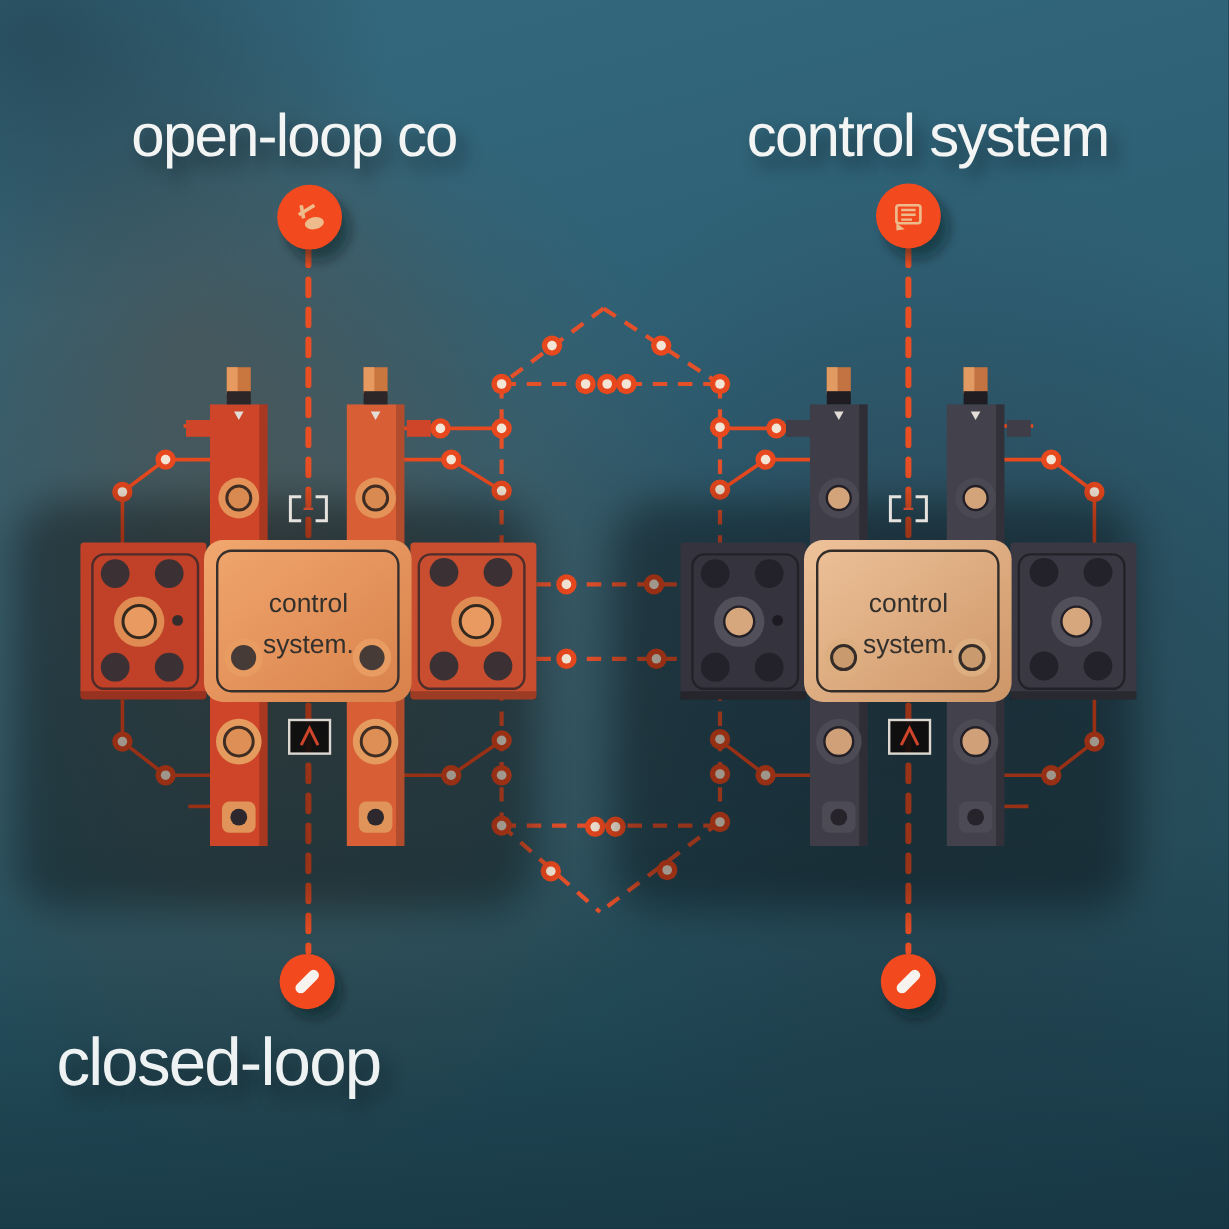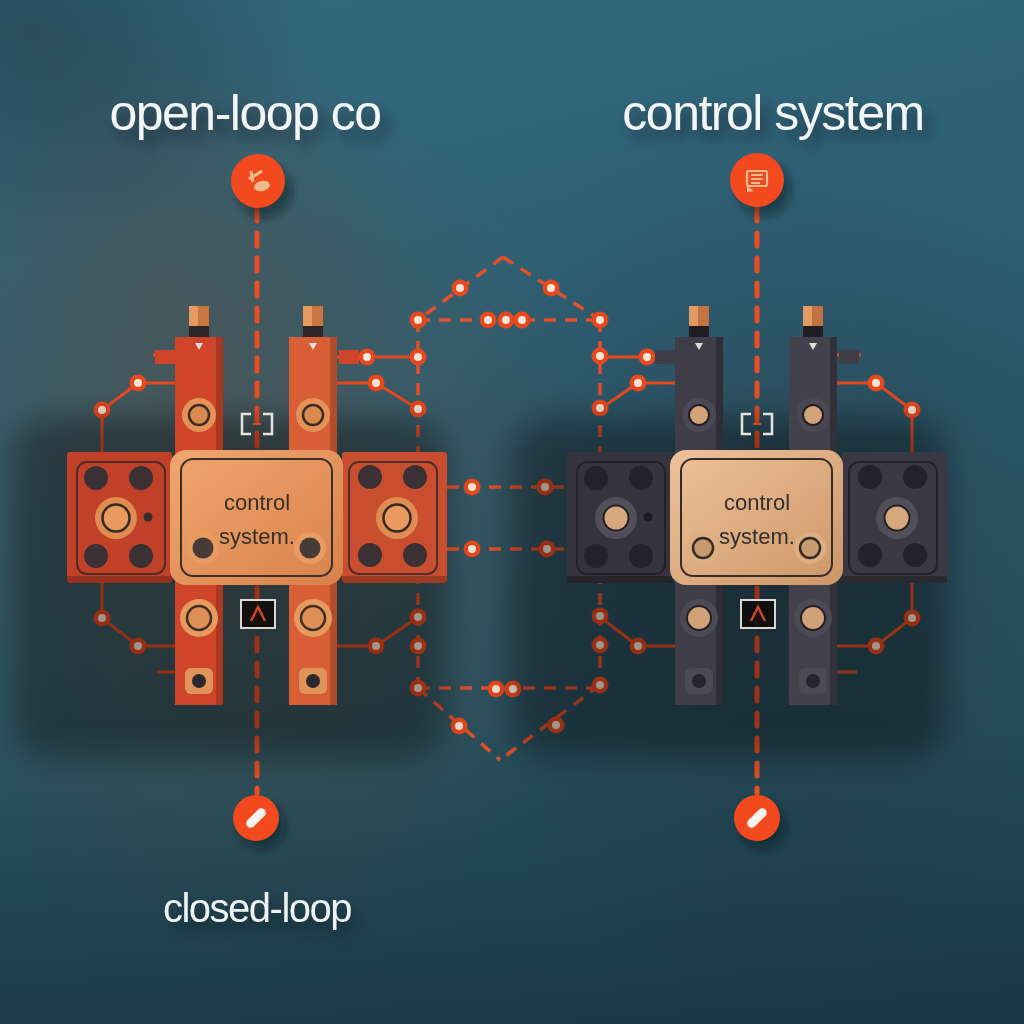--- a/index.html
+++ b/index.html
@@ -8,23 +8,23 @@
     background:linear-gradient(165deg,#34697e 0%,#2d5f73 38%,#25515f 72%,#1e4656 100%);}
   .wash{position:absolute;inset:0;pointer-events:none;}
   #wash-brown{background:radial-gradient(ellipse 540px 640px at 240px 520px,rgba(108,78,58,.42),rgba(108,78,58,0) 70%);}
   #wash-brown2{background:radial-gradient(ellipse 360px 420px at 160px 290px,rgba(92,72,60,.30),rgba(92,72,60,0) 70%);}
   #wash-gray{background:radial-gradient(ellipse 520px 600px at 770px 560px,rgba(44,42,54,.36),rgba(44,42,54,0) 72%);}
   #wash-corner{background:radial-gradient(ellipse 420px 330px at 30px 30px,rgba(22,34,42,.38),rgba(22,34,42,0) 70%);}
   #wash-bottom{background:linear-gradient(rgba(0,0,0,0) 68%,rgba(10,26,35,.35) 100%);}
   .title{position:absolute;width:460px;text-align:center;color:#f3f5f4;
     font-size:50px;font-weight:500;letter-spacing:-1.5px;
     text-shadow:7px 9px 12px rgba(15,22,28,.5);}
-  .label{position:absolute;width:420px;text-align:center;color:#eef2f2;
-    font-size:40px;font-weight:500;letter-spacing:-1.5px;
-    text-shadow:7px 9px 12px rgba(15,22,28,.5);margin-top:34px;}
+  .label{position:absolute;width:420px;text-align:left;color:#eef2f2;
+    font-size:56px;font-weight:500;letter-spacing:-1.5px;
+    text-shadow:7px 9px 12px rgba(15,22,28,.5);}
   #title-left{left:15px;top:84px;}
   #title-right{left:543px;top:84px;}
   #label-left{left:47px;top:852px;}
   #label-right{left:545px;top:852px;}
   svg{position:absolute;left:0;top:0;}
   .ln{stroke:#e8491f;stroke-width:3;fill:none;}
   .dash{stroke:#e4502a;stroke-width:3.5;fill:none;stroke-dasharray:12 9;}
   .cdash{stroke:#ea4f24;stroke-width:5;fill:none;stroke-dasharray:13 12;stroke-linecap:round;}
   .boxtxt{font-family:"Liberation Sans",sans-serif;font-size:22px;fill:#33302c;}
 </style>

